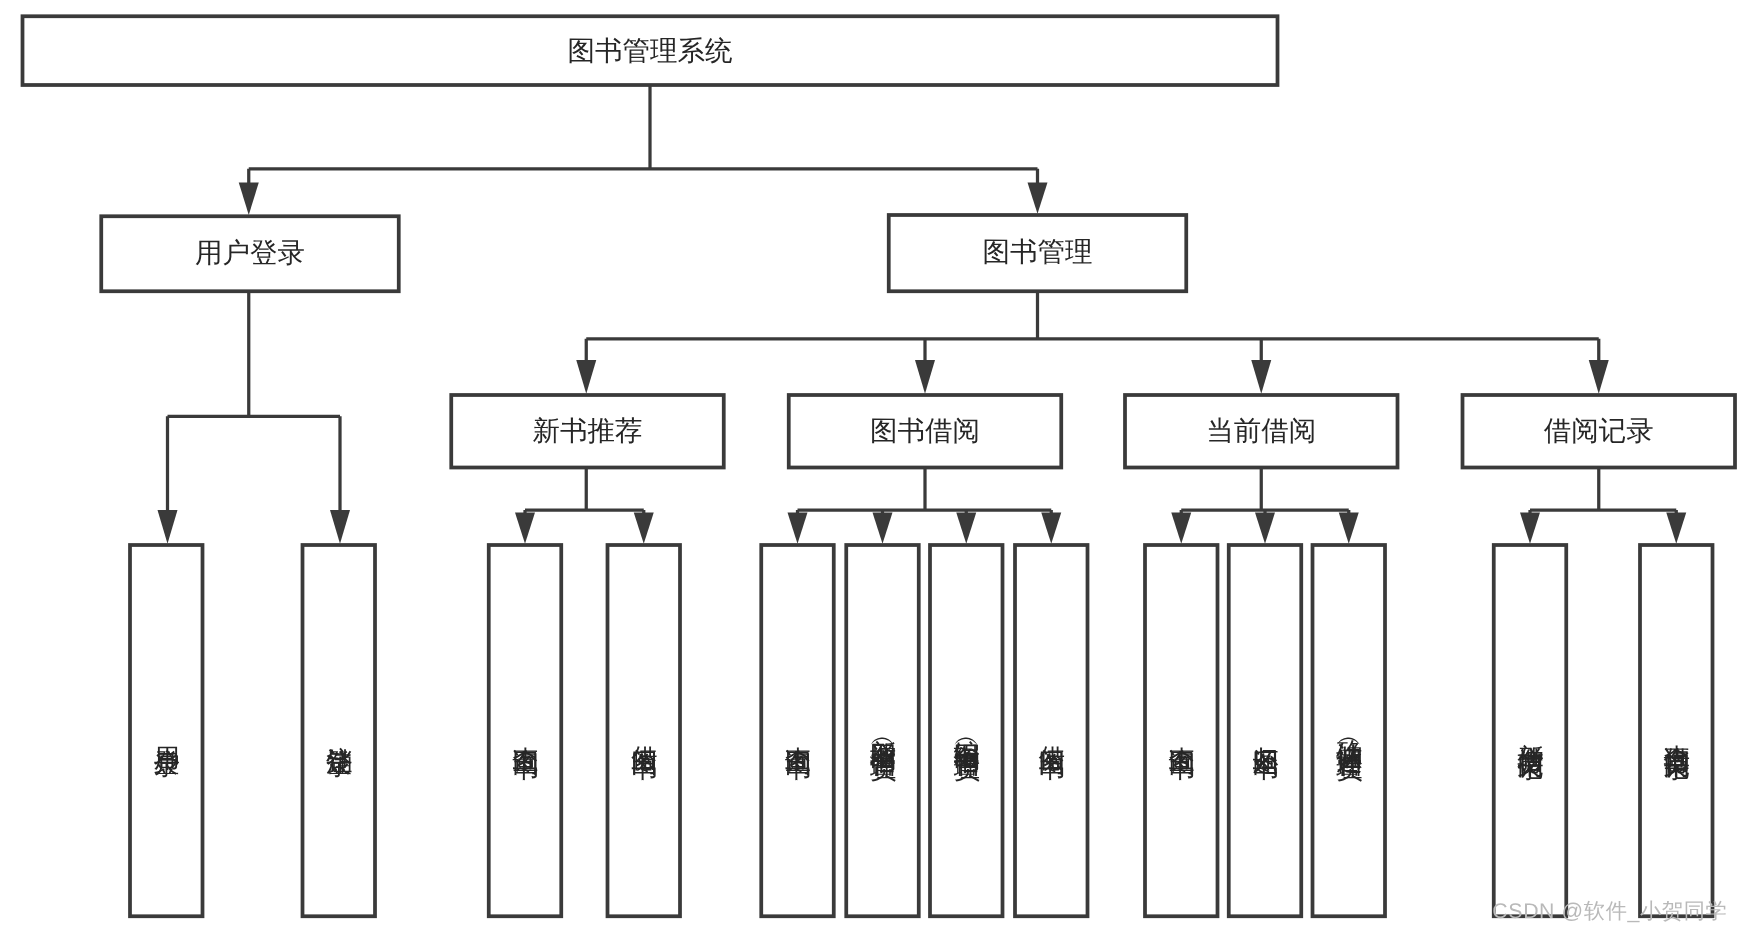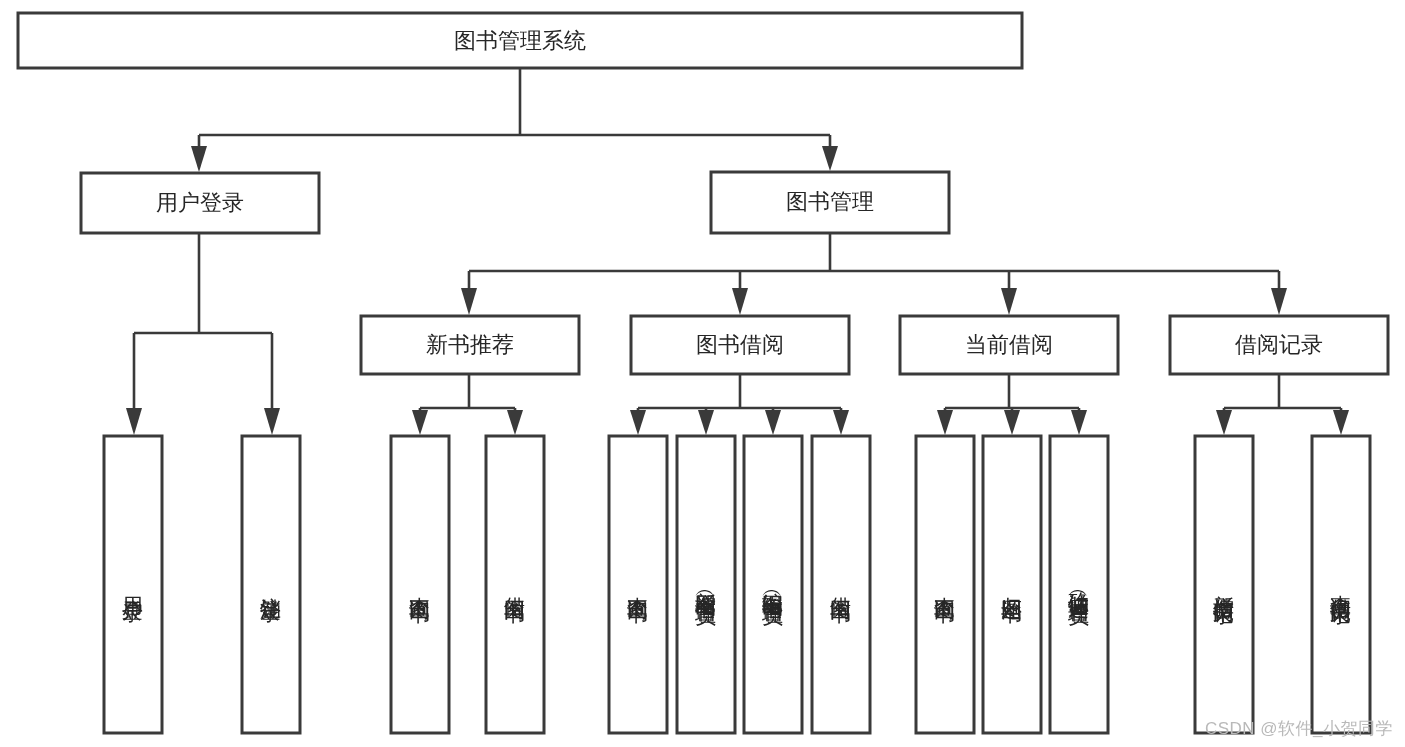--- a/index.html
+++ b/index.html
@@ -52,21 +52,21 @@
     stroke-width: 2.6;
     fill: none;
     stroke-linecap: butt;
   }
   .arrow-head {
     fill: #3a3a3a;
     stroke: none;
   }
   .watermark {
     position: absolute;
-    right: 12px;
+    right: 23px;
     bottom: 7px;
     font-family: "Liberation Sans", "DejaVu Sans", sans-serif;
     font-size: 17px;
     color: #b9b9b9;
     letter-spacing: 0.5px;
     white-space: nowrap;
     pointer-events: none;
   }
 </style>
 </head>

